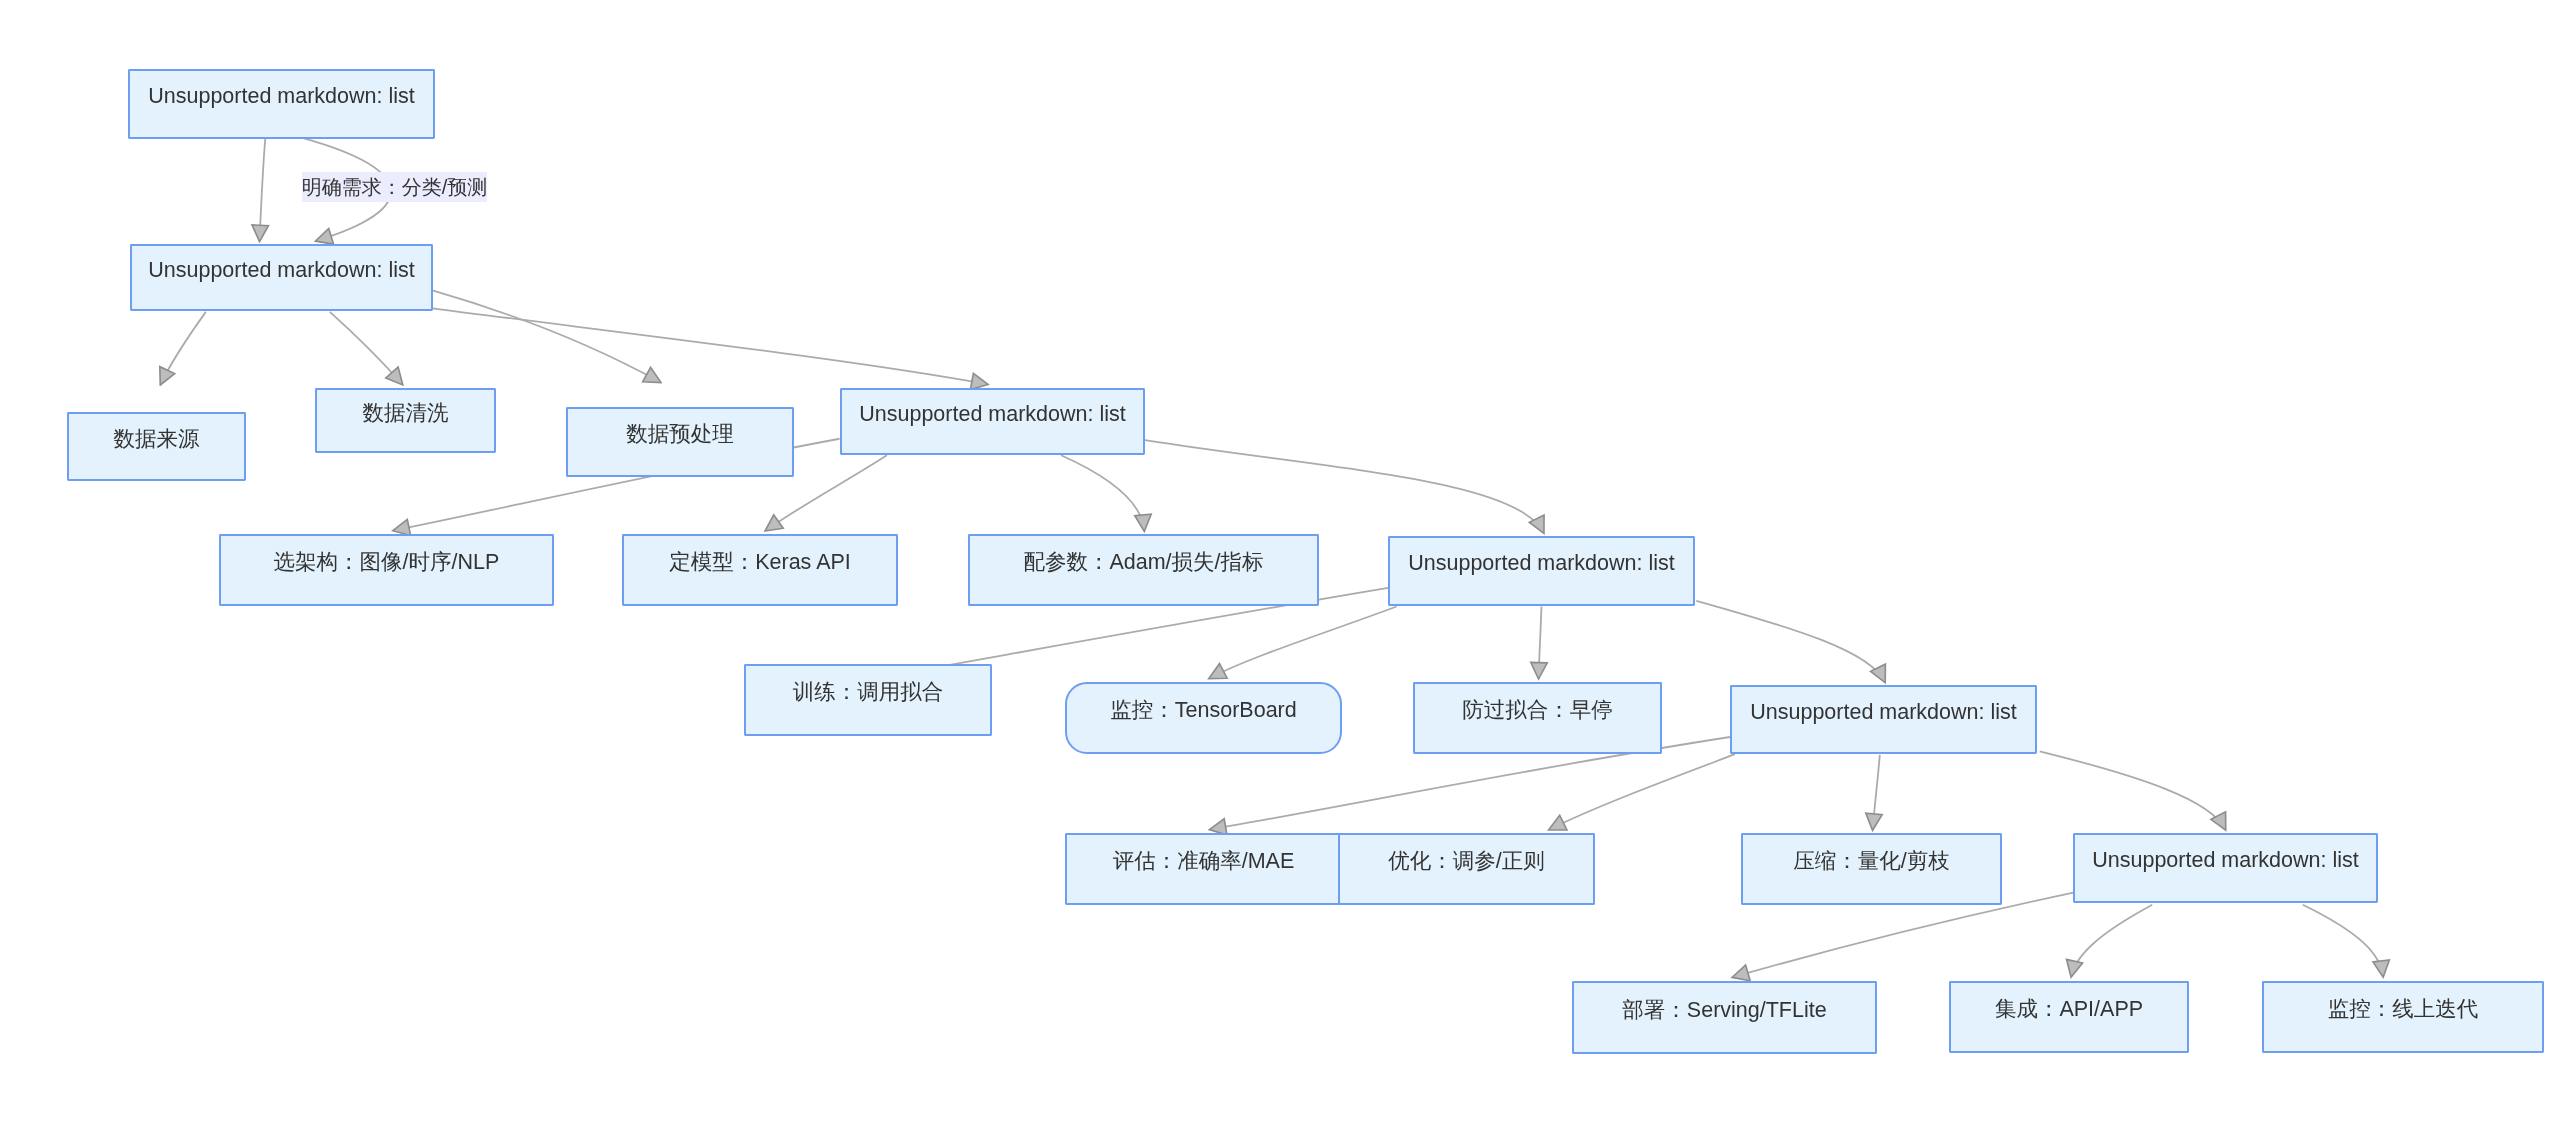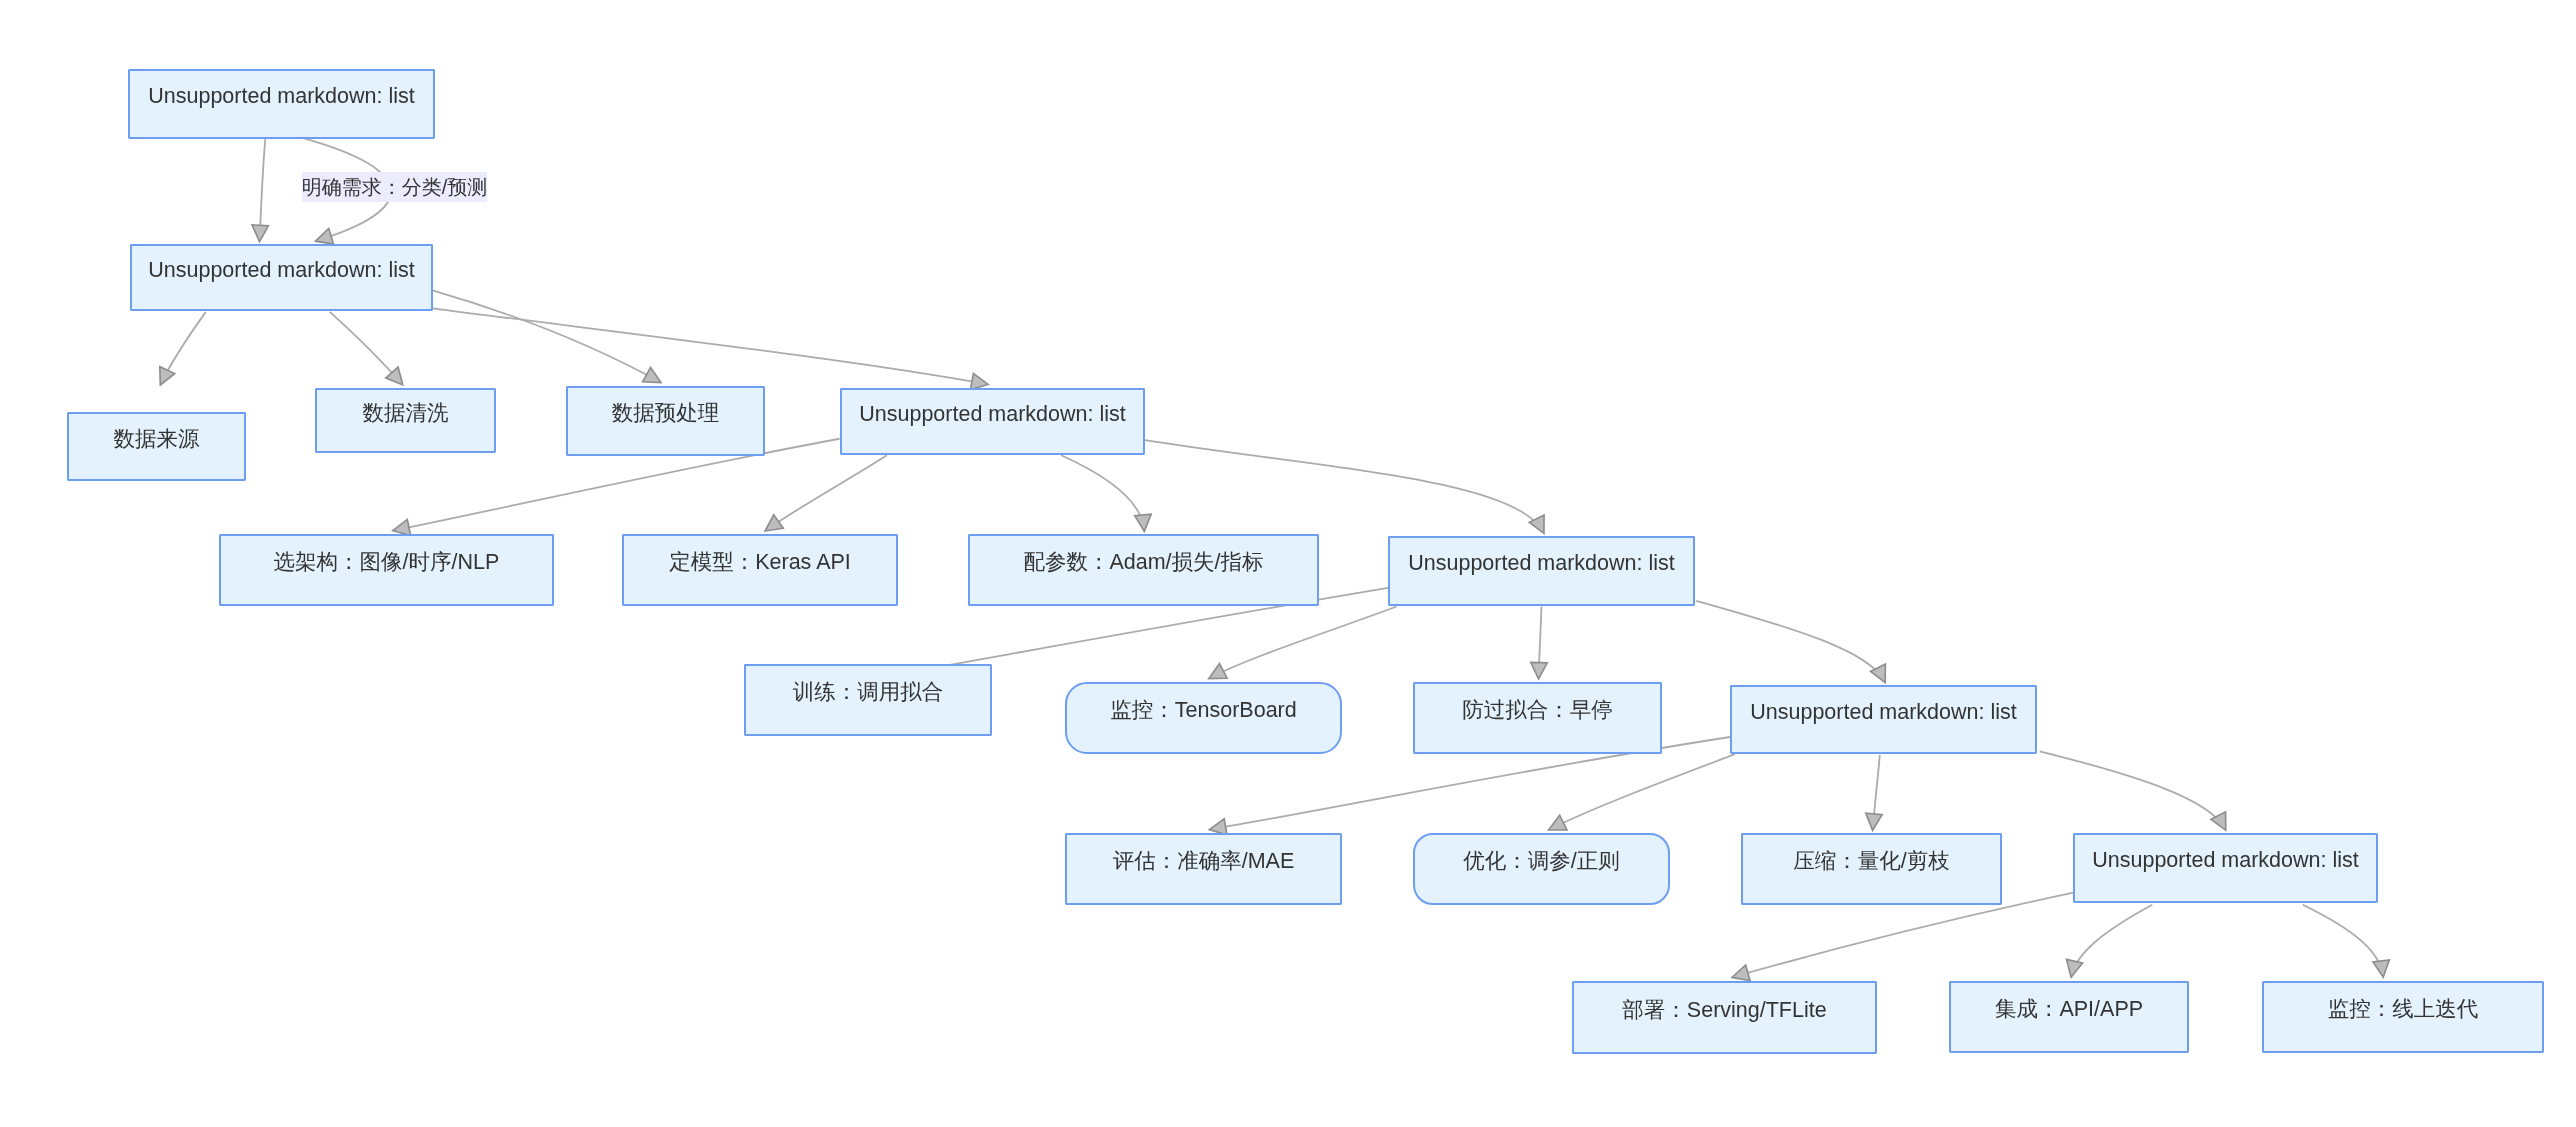--- a/index.html
+++ b/index.html
@@ -86,21 +86,21 @@
   </div>
   <div class="node" style="left:130px;top:244px;width:303px;height:67px;">
     <span class="nlabel">Unsupported markdown: list</span>
   </div>
   <div class="node" style="left:67px;top:388px;width:179px;height:69px;margin-top:24px;">
     <span class="nlabel">数据来源</span>
   </div>
   <div class="node" style="left:315px;top:388px;width:181px;height:65px;">
     <span class="nlabel">数据清洗</span>
   </div>
-  <div class="node" style="left:566px;top:386px;width:199px;height:70px;">
+  <div class="node" style="left:566px;top:407px;width:228px;height:70px;">
     <span class="nlabel">数据预处理</span>
   </div>
   <div class="node" style="left:840px;top:388px;width:305px;height:67px;">
     <span class="nlabel">Unsupported markdown: list</span>
   </div>
   <div class="node" style="left:219px;top:534px;width:335px;height:72px;">
     <span class="nlabel">选架构：图像/时序/NLP</span>
   </div>
   <div class="node" style="left:622px;top:534px;width:276px;height:72px;">
     <span class="nlabel">定模型：Keras API</span>
@@ -119,21 +119,21 @@
   </div>
   <div class="node" style="left:1413px;top:682px;width:249px;height:72px;">
     <span class="nlabel">防过拟合：早停</span>
   </div>
   <div class="node" style="left:1730px;top:685px;width:307px;height:69px;">
     <span class="nlabel">Unsupported markdown: list</span>
   </div>
   <div class="node" style="left:1065px;top:833px;width:277px;height:72px;">
     <span class="nlabel">评估：准确率/MAE</span>
   </div>
-  <div class="node" style="left:1413px;top:833px;width:257px;height:72px;border-radius:20px;">
+  <div class="node" style="left:1338px;top:833px;width:257px;height:72px;">
     <span class="nlabel">优化：调参/正则</span>
   </div>
   <div class="node" style="left:1741px;top:833px;width:261px;height:72px;">
     <span class="nlabel">压缩：量化/剪枝</span>
   </div>
   <div class="node" style="left:2073px;top:833px;width:305px;height:70px;">
     <span class="nlabel">Unsupported markdown: list</span>
   </div>
   <div class="node" style="left:1572px;top:981px;width:305px;height:73px;">
     <span class="nlabel">部署：Serving/TFLite</span>

